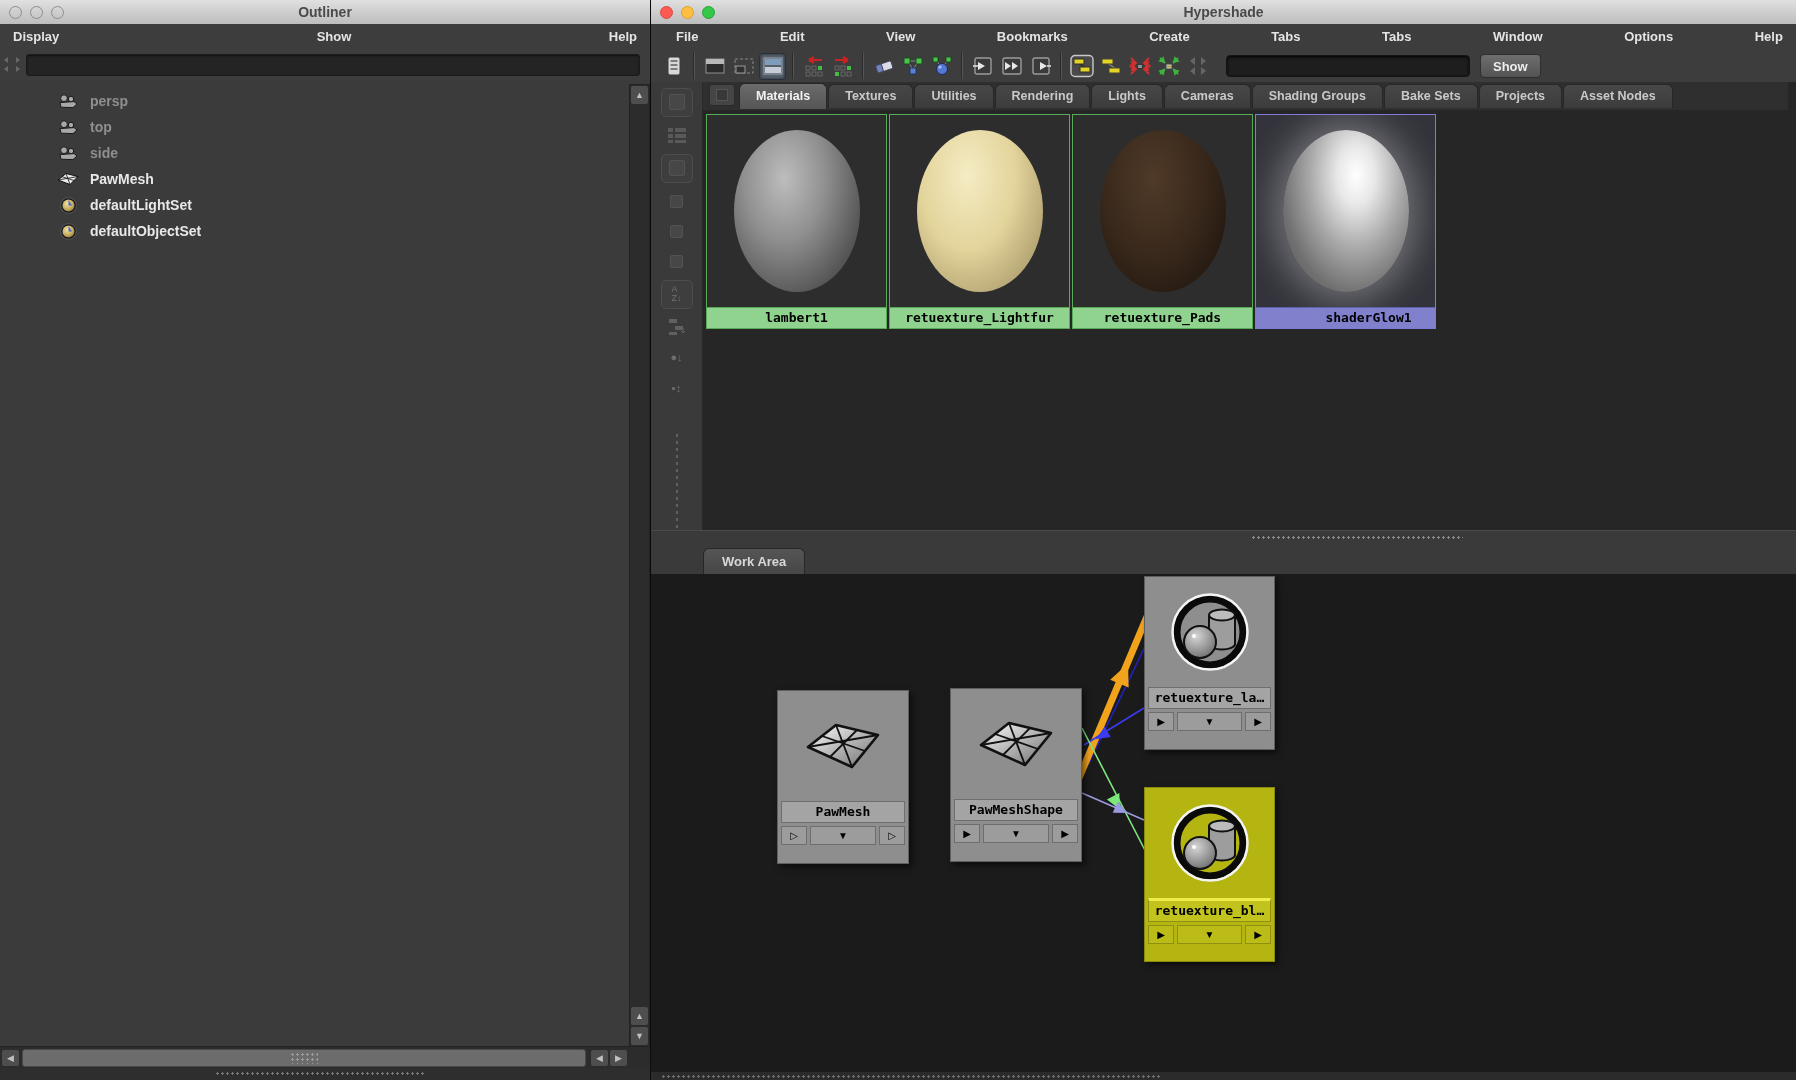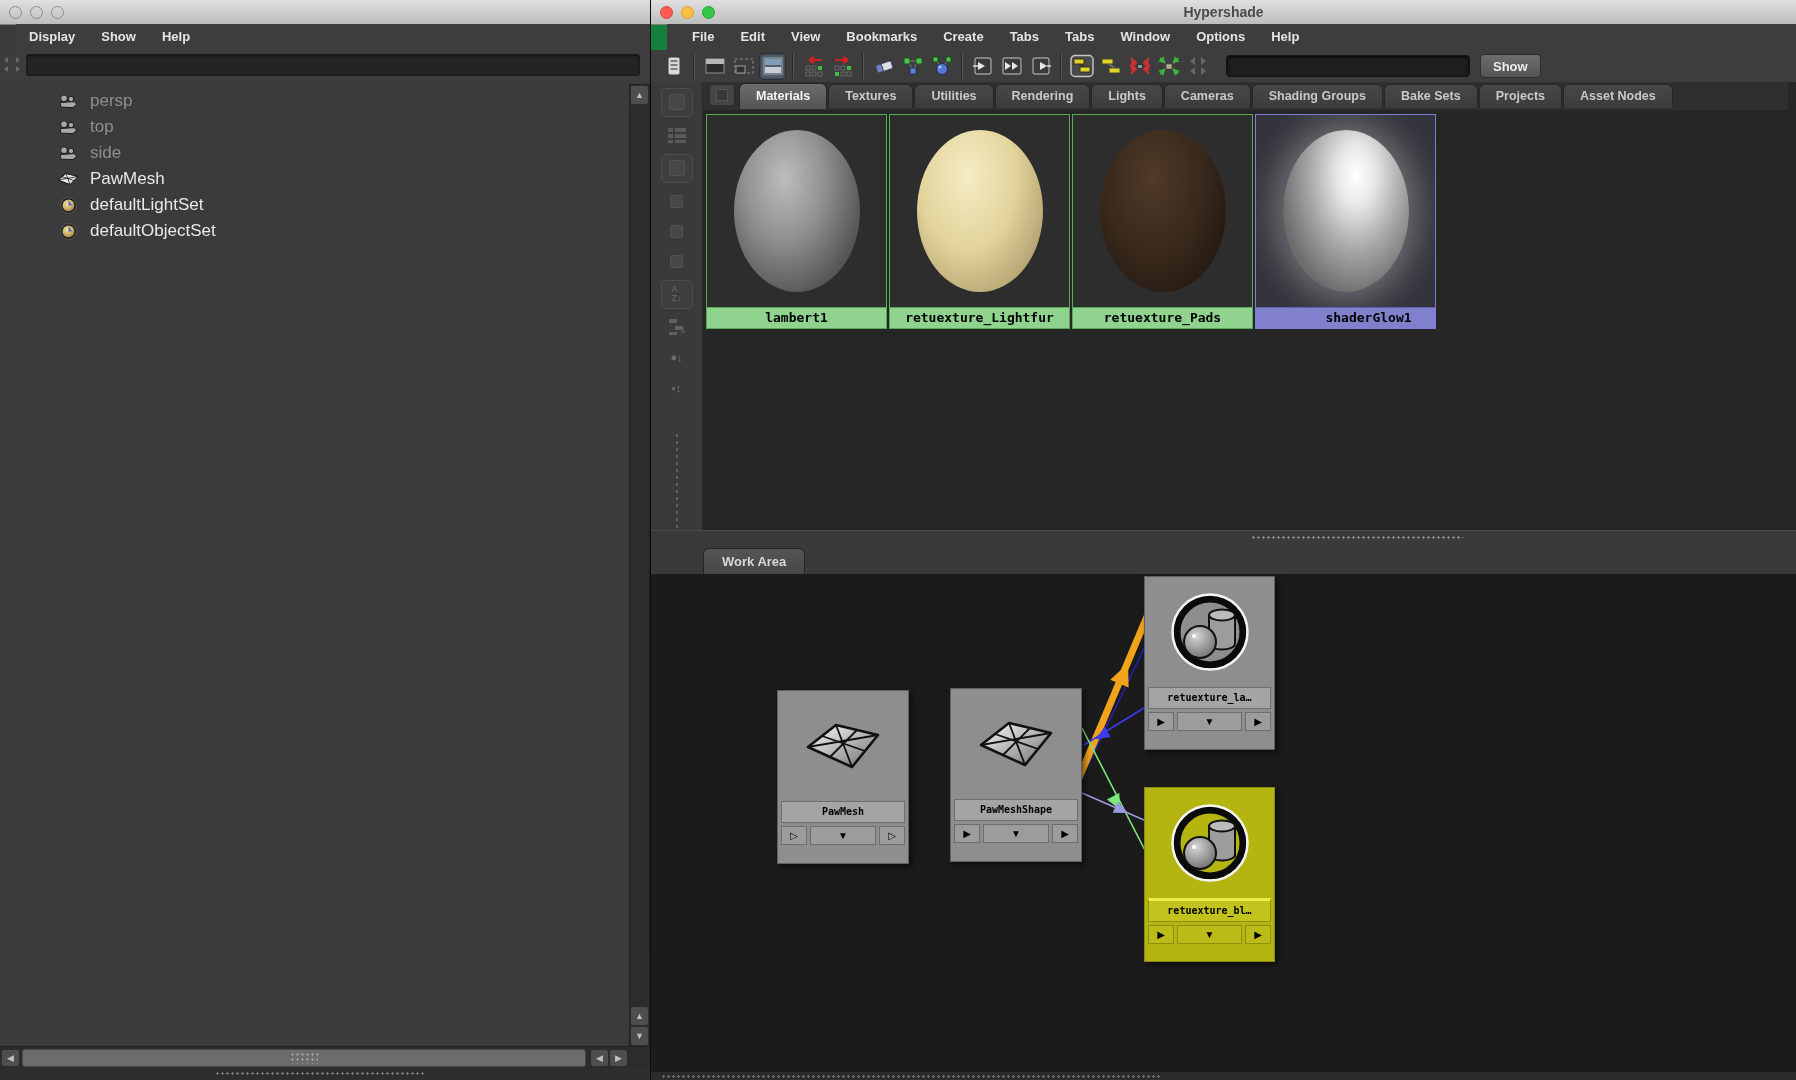--- a/index.html
+++ b/index.html
@@ -13,36 +13,36 @@
     display:flex;align-items:center;}
   .titlebar .wtitle{position:absolute;left:0;right:0;text-align:center;
     font-size:14px;font-weight:700;color:#4a4a4a;}
   .lights{display:flex;gap:8px;margin-left:9px;z-index:2;}
   .light{width:13px;height:13px;border-radius:50%;box-sizing:border-box;}
   .light.hollow{border:1.5px solid #8d8d8d;background:transparent;}
   .light.red{background:#fc5a52;border:1px solid #d94a42;}
   .light.yellow{background:#fdbe41;border:1px solid #dca12e;}
   .light.green{background:#35c748;border:1px solid #27a437;}
 
-  .menubar{position:absolute;left:16px;right:0;height:26px;background:#3d3d3d;
-    border-bottom:1px solid #2a2a2a;display:flex;align-items:center;}
+  .menubar{position:absolute;left:0;right:0;height:26px;background:#3d3d3d;
+    border-bottom:1px solid #2a2a2a;display:flex;align-items:center;justify-content:space-between;}
   .menu{padding:0 13px;font-size:13px;font-weight:700;color:#e4e4e4;line-height:26px;}
 
   
   #outliner{position:absolute;left:0;top:0;width:650px;height:1080px;background:#3b3b3b;}
   #outliner .menubar{top:24px;}
   #ol-searchrow{position:absolute;left:0;right:0;top:50px;height:30px;background:#3d3d3d;
     display:flex;align-items:center;}
   #ol-search{margin-left:26px;width:600px;height:20px;background:#242424;border:1px solid #1b1b1b;
     border-radius:3px;box-shadow:inset 0 1px 2px #111;color:#ddd;font-size:12px;padding:0 6px;outline:none;}
   #ol-filtericon{position:absolute;left:2px;top:6px;opacity:.35;}
   #ol-list{position:absolute;left:0;top:80px;width:628px;bottom:34px;background:#3b3b3b;padding-top:8px;}
   .ol-row{height:26px;display:flex;align-items:center;}
   .ol-row .ricon{width:24px;margin-left:56px;display:flex;justify-content:center;}
-  .ol-row .rlabel{margin-left:10px;font-size:17px;font-weight:400;color:#e8e8e8;}
+  .ol-row .rlabel{margin-left:10px;font-size:14px;font-weight:700;color:#e8e8e8;}
   .ol-row.dim .rlabel{color:#8f8f8f;}
 
   .sbtn{position:absolute;background:#4e4e4e;border:1px solid #2c2c2c;border-radius:3px;
     display:flex;align-items:center;justify-content:center;color:#c0c0c0;font-size:9px;}
   #ol-vscroll{position:absolute;left:629px;top:84px;width:19px;height:962px;background:#2c2c2c;
     border:1px solid #222;}
   #ol-hscroll{position:absolute;left:0;top:1046px;width:650px;height:21px;background:#2c2c2c;border-top:1px solid #222;}
   #ol-hthumb{position:absolute;left:22px;top:2px;width:562px;height:16px;background:#6c6c6c;
     border-radius:3px;border:1px solid #4a4a4a;}
   .gripdots{background-image:radial-gradient(#9a9a9a 1px,transparent 1.2px);background-size:5px 5px;}
@@ -120,21 +120,21 @@
   #hs-workarea{position:absolute;left:0;right:0;top:574px;height:498px;background:#1b1b1b;overflow:hidden;}
   #hs-bottomstrip{position:absolute;left:0;right:0;top:1072px;height:8px;background:#2b2b2b;}
   #hs-bottomstrip .gripdots{position:absolute;left:10px;top:2px;width:500px;height:4px;
     background-image:radial-gradient(#6f6f6f 1px,transparent 1.2px);}
 
   
   .gnode{position:absolute;width:132px;background:#8e8e8e;border:1px solid #5f5f5f;
     box-shadow:3px 3px 6px rgba(0,0,0,.55);box-sizing:border-box;}
   .gnode .nicon{height:110px;display:flex;align-items:center;justify-content:center;}
   .gnode .nlabel{margin:0 3px;height:20px;line-height:20px;background:#a4a4a4;border:1px solid #6e6e6e;
-    text-align:center;font-size:10px;font-weight:700;color:#000;white-space:nowrap;overflow:hidden;}
+    text-align:center;font-size:13px;font-weight:700;color:#000;white-space:nowrap;overflow:hidden;}
   .gnode .nctl{display:flex;gap:3px;padding:3px 3px 4px;}
   .gnode .nc{height:17px;background:#9c9c9c;border:1px solid #6e6e6e;display:flex;align-items:center;
     justify-content:center;font-size:10px;color:#000;}
   .gnode .nc.side{width:24px;} .gnode .nc.mid{flex:1;}
   .gnode.yellow{background:#b5b512;border-color:#8a8a10;}
   .gnode.yellow .nlabel{background:#c3c31d;border-color:#8f8f12;border-top:3px solid #eded4a;}
   .gnode.yellow .nc{background:#bcbc18;border-color:#8f8f12;}
 
   svg{display:block;}
 </style>
@@ -143,20 +143,21 @@
 
 <div id="screen">
 
   <div id="outliner">
     <div class="titlebar">
       <div class="lights">
         <span class="light hollow"></span>
         <span class="light hollow"></span>
         <span class="light hollow"></span>
       </div>
+      <span class="wtitle">Outliner</span>
     </div>
     <div class="menubar" style="top:24px">
       <span class="menu">Display</span>
       <span class="menu">Show</span>
       <span class="menu">Help</span>
     </div>
     <div id="ol-searchrow">
       <span id="ol-filtericon">
         <svg width="20" height="18" viewBox="0 0 20 18">
           <g fill="#bbb">

